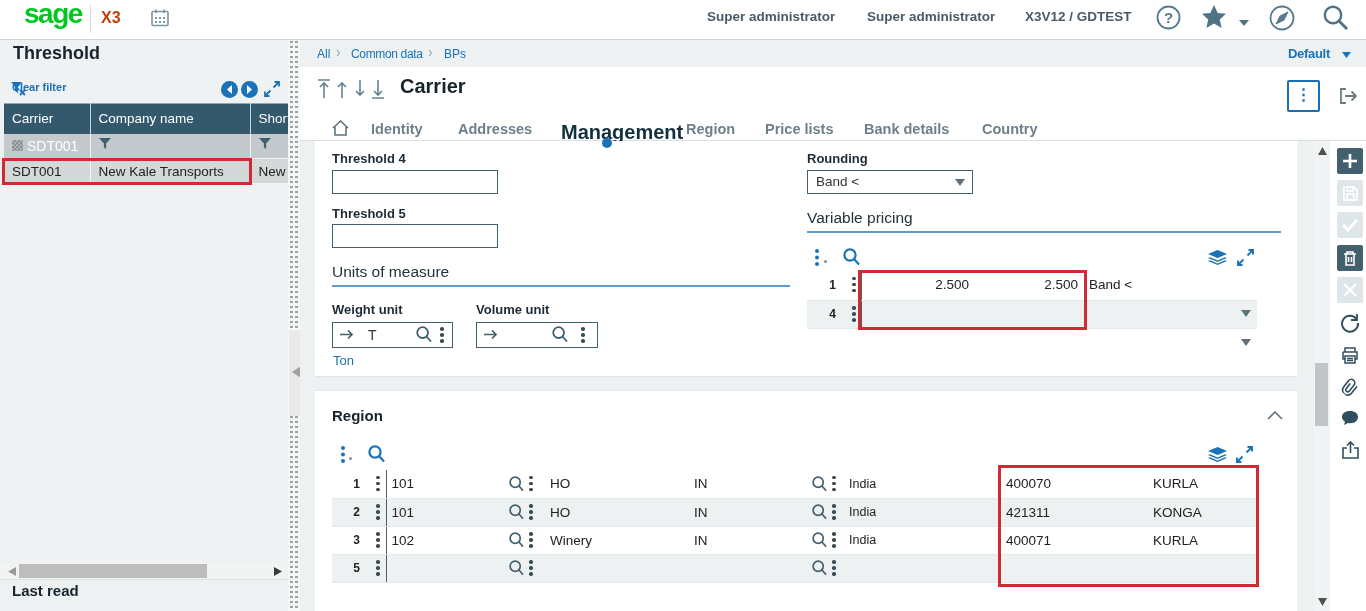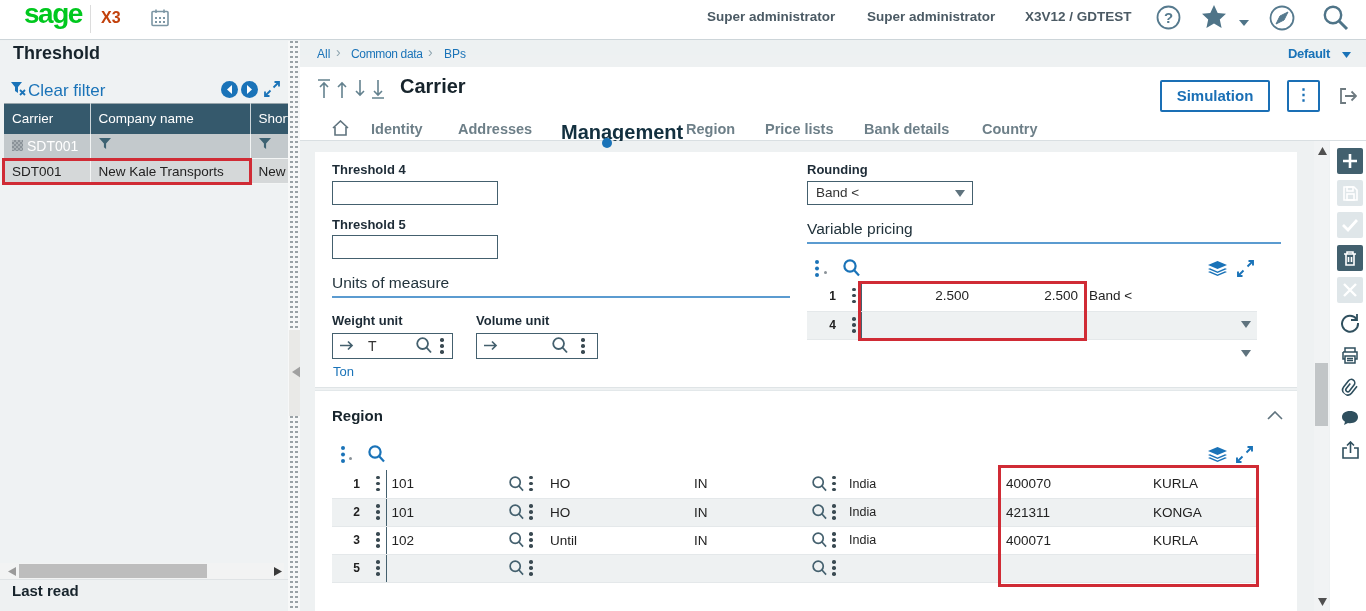--- a/index.html
+++ b/index.html
@@ -10,32 +10,32 @@
 
 #topbar { left:0; top:0; width:1366px; height:40px; background:#fff; border-bottom:1px solid #cdd5d9; }
 #sagelogo { left:24px; top:-2px; font-weight:bold; font-size:28px; color:#00c81e; letter-spacing:-1.5px; }
 #topdiv { left:90px; top:5px; width:1px; height:28px; background:#dcdcdc; }
 #x3 { left:101px; top:9px; font-weight:bold; font-size:16px; color:#c2410c; }
 .topname { top:9px; font-weight:bold; font-size:13.5px; color:#4b5a64; }
 
 
 #leftpanel { left:0; top:41px; width:288px; height:570px; background:#eff2f3; }
 #carriers-h { left:13px; top:2px; font-weight:bold; font-size:18px; color:#17242c; }
-#clearfilter { left:28px; top:40px; font-weight:normal; font-size:17px; color:#1a73b8; }
+#clearfilter { left:12px; top:40px; font-weight:bold; font-size:11px; color:#1a73b8; }
 #lastreadbar { left:0; top:538px; width:288px; height:32px; background:#eef1f2; border-top:1px solid #dfe3e5;}
 
 
 #splitter { left:288px; top:41px; width:12px; height:570px; background:#f7f8f8; }
 
 
 #breadcrumb { left:300px; top:40px; width:1066px; height:15px; background:#edf1f2; font-size:12px; color:#1a73b8; }
 #mainheader { left:300px; top:67px; width:1066px; height:74px; background:#fff; border-bottom:1px solid #d9dfe2; }
 #content { left:300px; top:141px; width:1014px; height:470px; background:#eef1f2; }
 .card { position:absolute; background:#fff; }
-#card1 { left:15px; top:11px; width:982px; height:236px; border-bottom:1px solid #dfe4e6; }
+#card1 { left:15px; top:0px; width:982px; height:236px; border-bottom:1px solid #dfe4e6; }
 #card2 { left:15px; top:249px; width:982px; height:221px; border-top:1px solid #e3e8ea; }
 .lbl { position:absolute; font-weight:bold; font-size:13px; color:#1d2b36; }
 .inp { position:absolute; border:1px solid #44606e; background:#fff; }
 .sechead { position:absolute; font-size:15.5px; color:#22333c; }
 .bluehr { position:absolute; height:2px; background:#5b9bd0; }
 .link { position:absolute; font-size:13px; color:#1a73b8; }
 
 
 .grid { position:absolute; border-collapse:collapse; table-layout:fixed; font-size:13.5px; color:#222; }
 .maintbl th:first-child, .maintbl th:nth-child(2) { background:#567482 !important; border-right:1px solid #8fa3ac !important; }
@@ -196,21 +196,20 @@
 
   <div class="abs" id="mainheader">
 
     <svg class="abs" style="left:17px;top:11px" width="70" height="22" viewBox="0 0 70 22" stroke="#64828f" stroke-width="1.6" fill="none">
       <path d="M1 2 L13 2 M7 5 L7 20 M3 9 L7 5 L11 9"></path>
       <path d="M25 5 L25 20 M21 9 L25 5 L29 9"></path>
       <path d="M43 2 L43 17 M39 13 L43 17 L47 13"></path>
       <path d="M61 2 L61 17 M57 13 L61 17 L65 13 M55 20 L67 20"></path>
     </svg>
     <div class="abs" style="left:100px;top:8px;font-weight:bold;font-size:20px;color:#17242c">Carrier</div>
-    <div class="abs" style="left:860px;top:13px;width:110px;height:32px;border:2px solid #1a6fb5;border-radius:2px;color:#1a6fb5;font-weight:bold;font-size:15px;text-align:center;line-height:28px">Simulation</div>
     <div class="abs" style="left:987px;top:13px;width:33px;height:32px;border:2px solid #1a6fb5;border-radius:2px;color:#1a6fb5;font-weight:bold;font-size:16px;text-align:center;line-height:26px">⋮</div>
     <svg class="abs" style="left:1040px;top:21px" width="17" height="16" viewBox="0 0 17 16" stroke="#6e7a80" stroke-width="1.8" fill="none">
       <path d="M6 1 L1 1 L1 15 L6 15"></path>
         <path d="M5 8 L16 8 M11.5 3.5 L16 8 L11.5 12.5"></path>
     </svg>
 
     <svg class="abs" style="left:32px;top:53px" width="17" height="16" viewBox="0 0 17 16" stroke="#5f737e" stroke-width="1.6" fill="none">
       <path d="M1 8 L8.5 1 L16 8 M3 7 L3 15 L14 15 L14 7"></path>
     </svg>
     <div class="abs" style="left:71px;top:54px;font-weight:bold;font-size:14.5px;color:#6d7f88">Identity</div>
@@ -397,21 +396,21 @@
               <td style="padding:0">
                 <div class="kebabD" style="margin-left:7px"></div>
               </td>
               <td style="border-left:1.5px solid #44606e">102<span class="cellico">
                   <svg width="15" height="16" viewBox="0 0 16 17" fill="none" stroke="#44606e" stroke-width="1.8">
                     <circle cx="6.6" cy="6.6" r="5.4"></circle>
                     <line x1="10.6" y1="10.6" x2="15" y2="15.5"></line>
                   </svg>
                   <span class="kebabD" style="margin-left:5px"></span>
                 </span></td>
-              <td>Until</td>
+              <td>Winery</td>
               <td>IN<span class="cellico">
                   <svg width="15" height="16" viewBox="0 0 16 17" fill="none" stroke="#44606e" stroke-width="1.8">
                     <circle cx="6.6" cy="6.6" r="5.4"></circle>
                     <line x1="10.6" y1="10.6" x2="15" y2="15.5"></line>
                   </svg>
                   <span class="kebabD" style="margin-left:5px"></span>
                 </span></td>
               <td style="font-size:12.5px;padding-left:1px">India</td>
               <td>400071</td>
               <td>KURLA</td>

